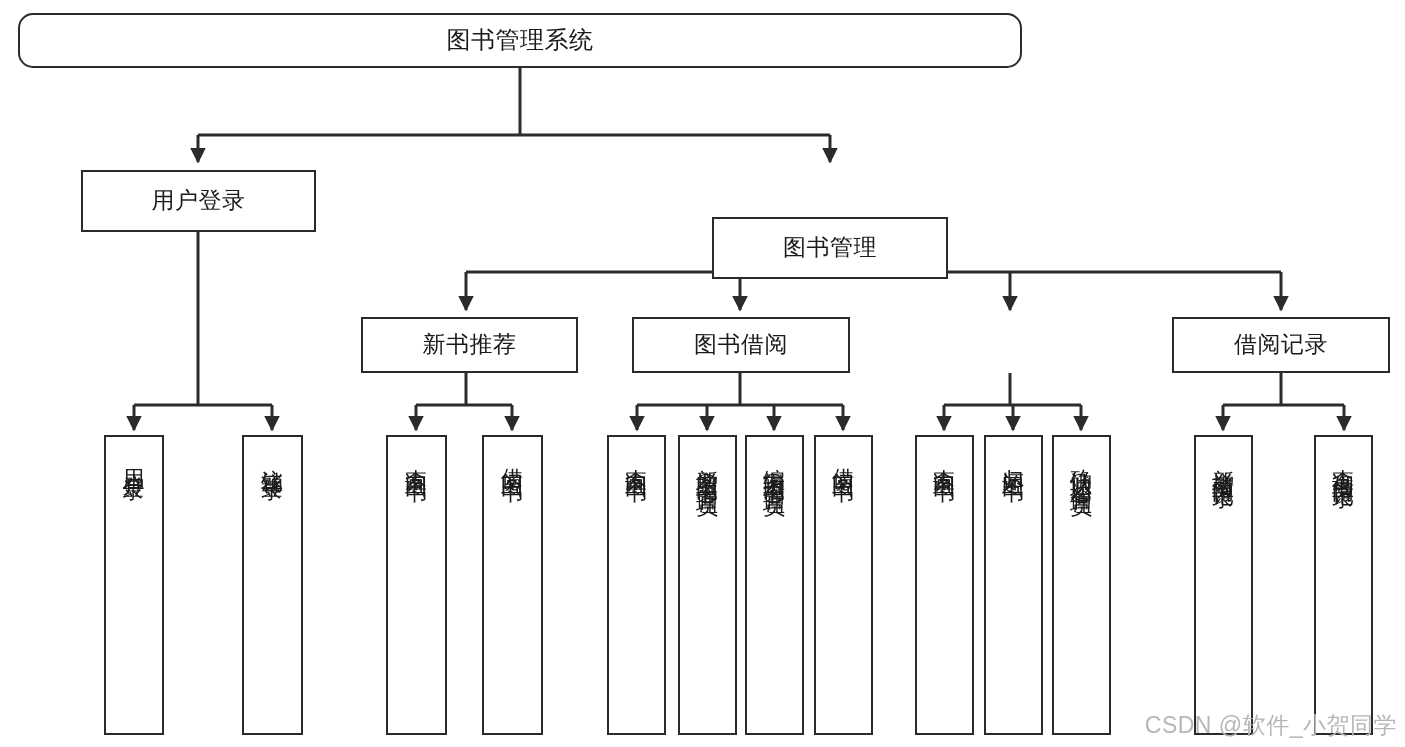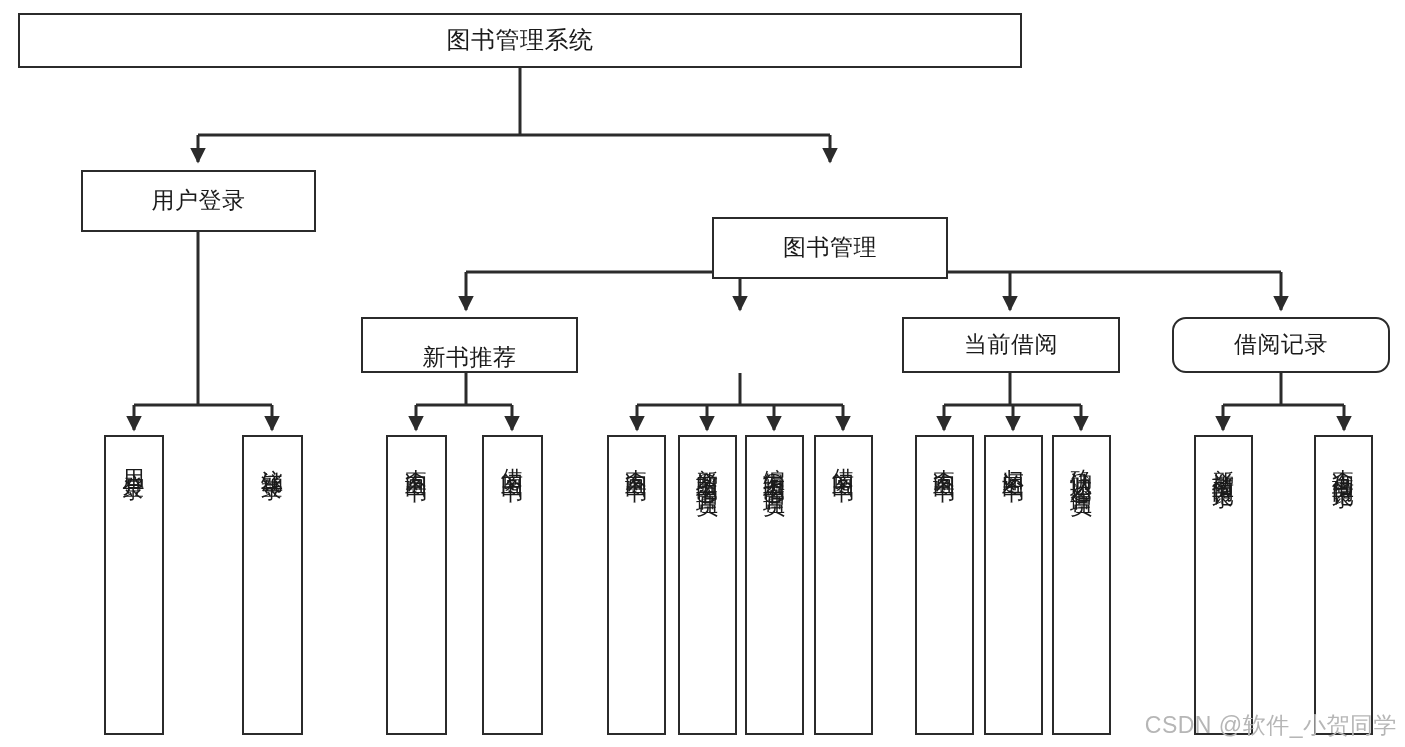--- a/index.html
+++ b/index.html
@@ -121,42 +121,42 @@
       <path d="M 1013 405 L 1013 430" marker-end="url(#arrow)"></path>
       <path d="M 1081 405 L 1081 430" marker-end="url(#arrow)"></path>
 
       <path d="M 1281 373 L 1281 405"></path>
       <path d="M 1223 405 L 1344 405"></path>
       <path d="M 1223 405 L 1223 430" marker-end="url(#arrow)"></path>
       <path d="M 1344 405 L 1344 430" marker-end="url(#arrow)"></path>
     </g>
   </svg>
 
-  <div class="node horiz root" style="left:18px; top:13px; width:1004px; height:55px;">
+  <div class="node horiz root" style="left:18px; top:13px; width:1004px; height:55px;border-radius:15px;">
     <span class="label">图书管理系统</span>
   </div>
 
   <div class="node horiz" style="left:81px; top:170px; width:235px; height:62px;">
     <span class="label">用户登录</span>
   </div>
 
   <div class="node horiz" style="left:712px; top:170px; width:236px; height:62px;margin-top:47px;">
     <span class="label">图书管理</span>
   </div>
 
-  <div class="node horiz" style="left:361px; top:317px; width:217px; height:56px;align-items:flex-end;">
+  <div class="node horiz" style="left:361px; top:317px; width:217px; height:56px;">
     <span class="label">新书推荐</span>
   </div>
 
-
-  <div class="node horiz" style="left:902px; top:317px; width:218px; height:56px;">
-    <span class="label">当前借阅</span>
-  </div>
-
-  <div class="node horiz" style="left:1172px; top:317px; width:218px; height:56px;border-radius:14px;">
+  <div class="node horiz" style="left:632px; top:317px; width:218px; height:56px;">
+    <span class="label">图书借阅</span>
+  </div>
+
+
+  <div class="node horiz" style="left:1172px; top:317px; width:218px; height:56px;">
     <span class="label">借阅记录</span>
   </div>
 
   <div class="node vert" style="left:104px; top:435px; width:60px; height:300px;">
     <span class="label">用户登录</span>
   </div>
 
   <div class="node vert" style="left:242px; top:435px; width:61px; height:300px;">
     <span class="label">注销登录</span>
   </div>

